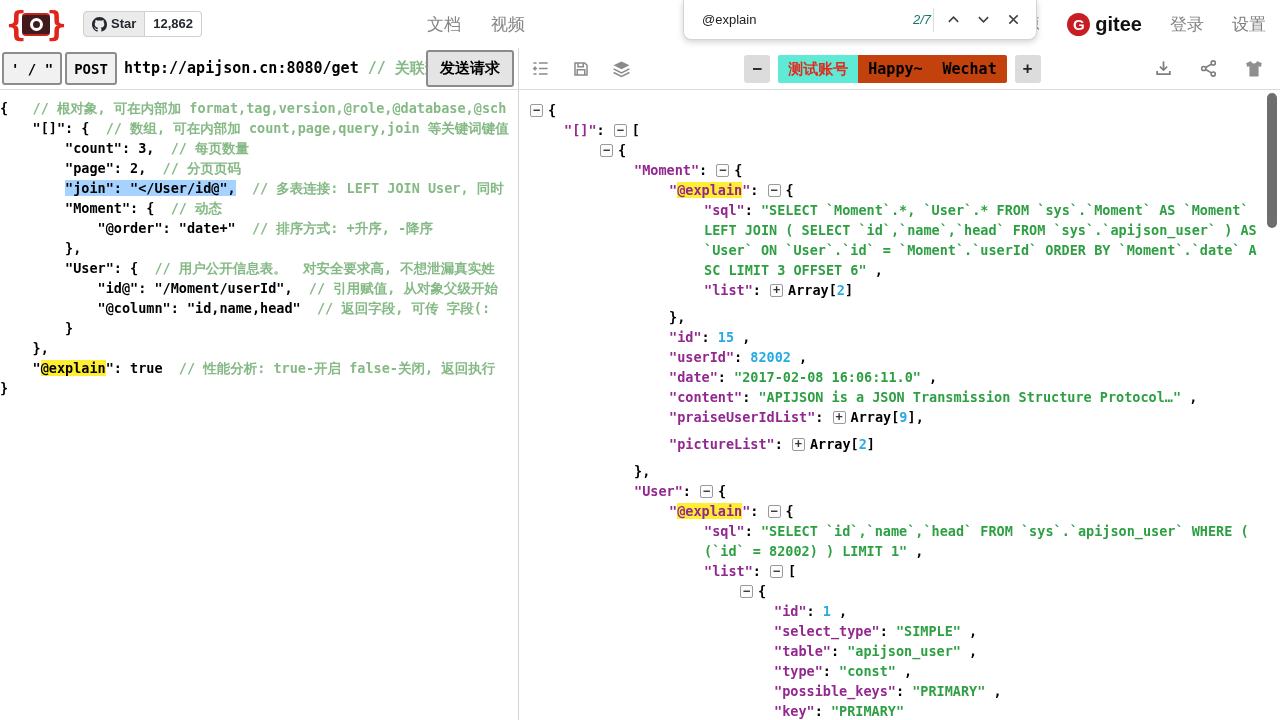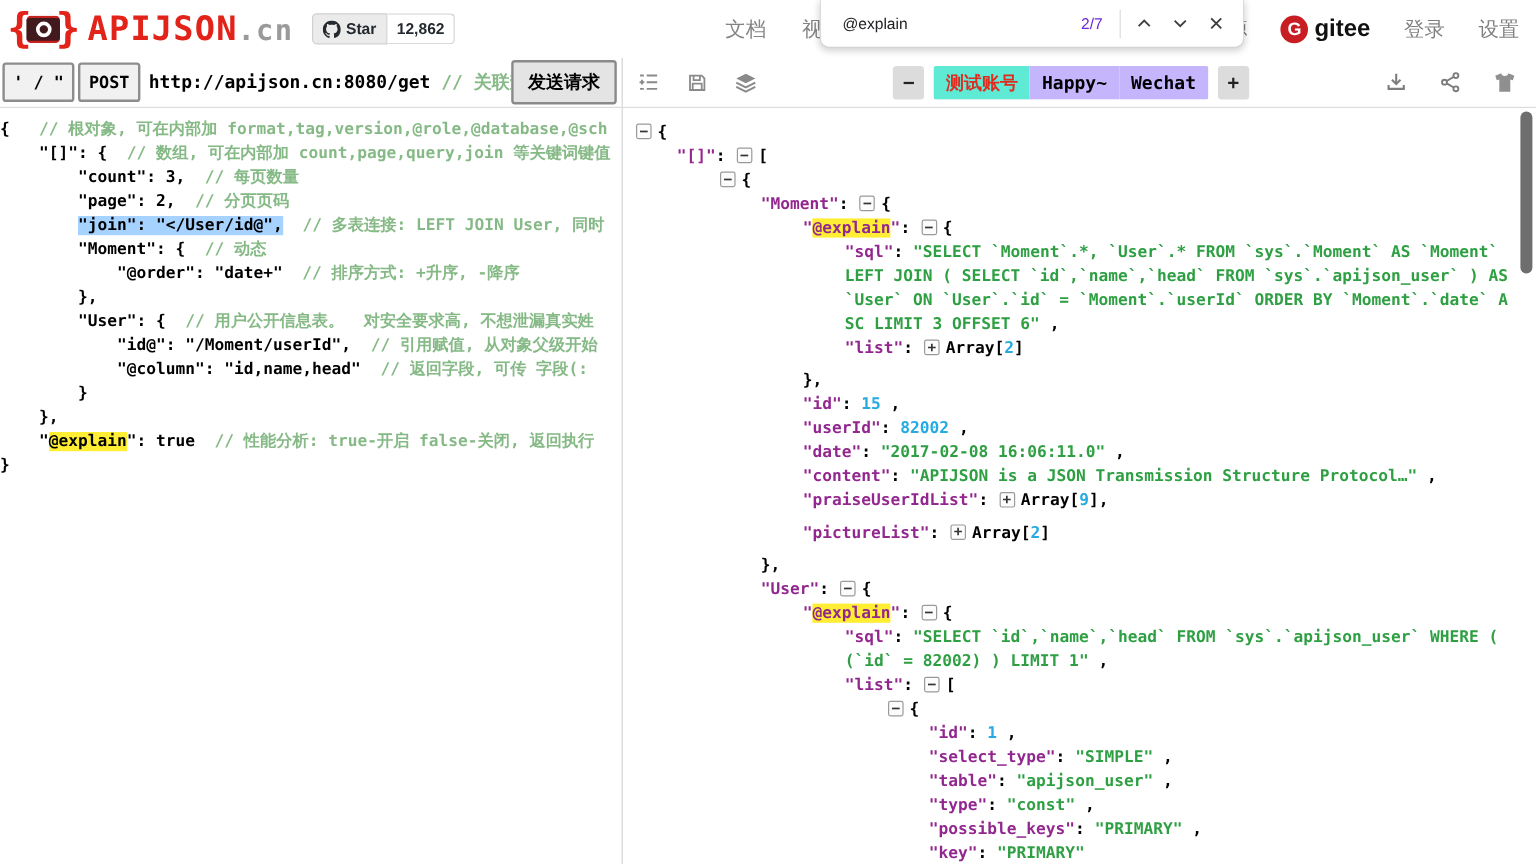--- a/index.html
+++ b/index.html
@@ -28,21 +28,21 @@
   .gitee-circle { width:23px; height:23px; border-radius:50%; background:#c71d23; color:#fff;
                   font:700 15px/23px "Liberation Sans", sans-serif; text-align:center; }
   .gitee-label { font:700 20px "Liberation Sans", sans-serif; color:#111; }
   .hdr-link { color:#808080; font-size:17px; cursor:pointer; }
 
   
   .findbar { position:absolute; left:683px; top:0; width:354px; height:40px; background:#fff;
              border:1px solid #d4d4d4; border-top:none; border-radius:0 0 8px 8px;
              box-shadow:0 2px 6px rgba(0,0,0,.18); display:flex; align-items:center; z-index:20; }
   .findbar-query { margin-left:18px; font-size:13px; color:#202124; flex:1; }
-  .findbar-counter { font-size:13px; color:#6d28d9; margin-right:14px; }
+  .findbar-counter { font-size:13px; color:#0f766e; margin-right:2px;font-style:italic; }
   .findbar-divider { width:1px; height:24px; background:#dadce0; margin-right:4px; }
   .findbar-btn { width:30px; height:30px; display:flex; align-items:center; justify-content:center;
                  border-radius:50%; cursor:pointer; }
 
   
   .toolbar { height:42px; display:flex; border-bottom:1px solid #dcdcdc; background:#fff; }
   .tb-left { width:519px; flex:none; display:flex; align-items:center; border-right:1px solid #d5d5d5; padding:0 4px 0 2px; }
   .tb-btn { background:#f1f1f1; border:2px solid #8d8d8d; border-radius:3px; height:33px;
             font:700 14px "DejaVu Sans Mono", monospace; color:#000; padding:0 7px; margin-right:3px; cursor:pointer; }
   .url-box { flex:1; overflow:hidden; white-space:nowrap; font:700 15px "DejaVu Sans Mono", monospace; padding-left:4px; }
@@ -50,21 +50,21 @@
   .send-btn { background:#e4e4e4; border:2px solid #8a8a8a; border-radius:3px; height:37px;
               font:700 15px "Liberation Sans", sans-serif; color:#000; padding:0 12px; cursor:pointer; }
   .tb-right { flex:1; display:flex; align-items:center; padding:0 16px 0 12px; }
   .tb-icons { display:flex; align-items:center; gap:22px; }
   .tb-icon { cursor:pointer; display:flex; }
   .acct-area { display:flex; align-items:center; margin-left:auto; }
   .mini-btn { width:26px; height:28px; background:#dcdcdc; border:none; border-radius:3px;
               font:700 16px/26px "DejaVu Sans Mono", monospace; color:#222; cursor:pointer; }
   .acct-group { display:flex; margin:0 8px; border-radius:2px; overflow:hidden; }
   .acct-tab { height:28px; padding:0 10px; font:700 15px/28px "DejaVu Sans Mono", monospace;
-              background:#c4b5fd; color:#000; cursor:pointer; white-space:nowrap; }
+              background:#c2410c; color:#000; cursor:pointer; white-space:nowrap; }
   .acct-tab.active { background:#5eead4; color:#e02b20; outline:1px solid #e0e0e0; }
   .right-icons { display:flex; align-items:center; gap:26px; margin-left:auto; }
 
   
   .content { display:flex; height:630px; position:relative; }
   .editor { width:519px; flex:none; border-right:1px solid #d5d5d5; padding:8px 0 0 0; overflow:hidden; }
   .ed-line { white-space:pre; font:700 13.5px/20px "DejaVu Sans Mono", monospace; color:#000; }
   .viewer { flex:1; padding:10px 16px 0 10px; overflow:hidden; position:relative; }
   .vw-line { white-space:pre-wrap; word-break:break-all; font:700 13.5px/20px "DejaVu Sans Mono", monospace; color:#000; }
   .vw-line.g { margin-bottom:7px; }
@@ -84,24 +84,20 @@
 </head>
 <body>
 
 <div class="header">
   <div class="logo">
     <span class="brace">{</span>
     <span class="cam">
         <span class="ring"></span>
       </span>
     <span class="brace">}</span>
-  </div>
-  <div style="display:flex;align-items:baseline;">
-    <span class="brand">APIJSON</span>
-    <span class="brand-suffix">.cn</span>
   </div>
   <div class="star-badge">
     <span class="star-left">
       <svg width="15" height="15" viewBox="0 0 16 16" fill="#24292f">
           <path d="M8 0C3.58 0 0 3.58 0 8c0 3.54 2.29 6.53 5.47 7.59.4.07.55-.17.55-.38 0-.19-.01-.82-.01-1.49-2.01.37-2.53-.49-2.69-.94-.09-.23-.48-.94-.82-1.13-.28-.15-.68-.52-.01-.53.63-.01 1.08.58 1.23.82.72 1.21 1.87.87 2.33.66.07-.52.28-.87.51-1.07-1.78-.2-3.64-.89-3.64-3.95 0-.87.31-1.59.82-2.15-.08-.2-.36-1.02.08-2.12 0 0 .67-.21 2.2.82.64-.18 1.32-.27 2-.27s1.36.09 2 .27c1.53-1.04 2.2-.82 2.2-.82.44 1.1.16 1.92.08 2.12.51.56.82 1.27.82 2.15 0 3.07-1.87 3.75-3.65 3.95.29.25.54.73.54 1.48 0 1.07-.01 1.93-.01 2.2 0 .21.15.46.55.38A8.01 8.01 0 0 0 16 8c0-4.42-3.58-8-8-8z"></path>
         </svg>
       <span>Star</span>
     </span>
     <span class="star-right">12,862</span>
   </div>

